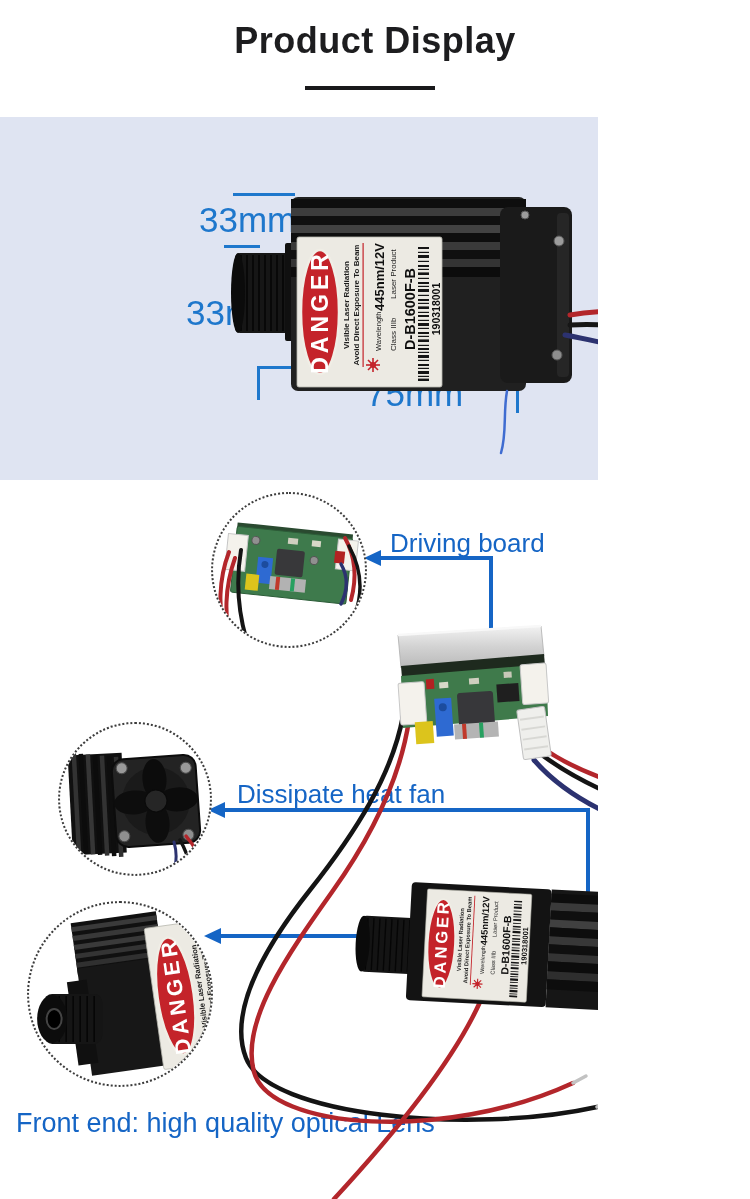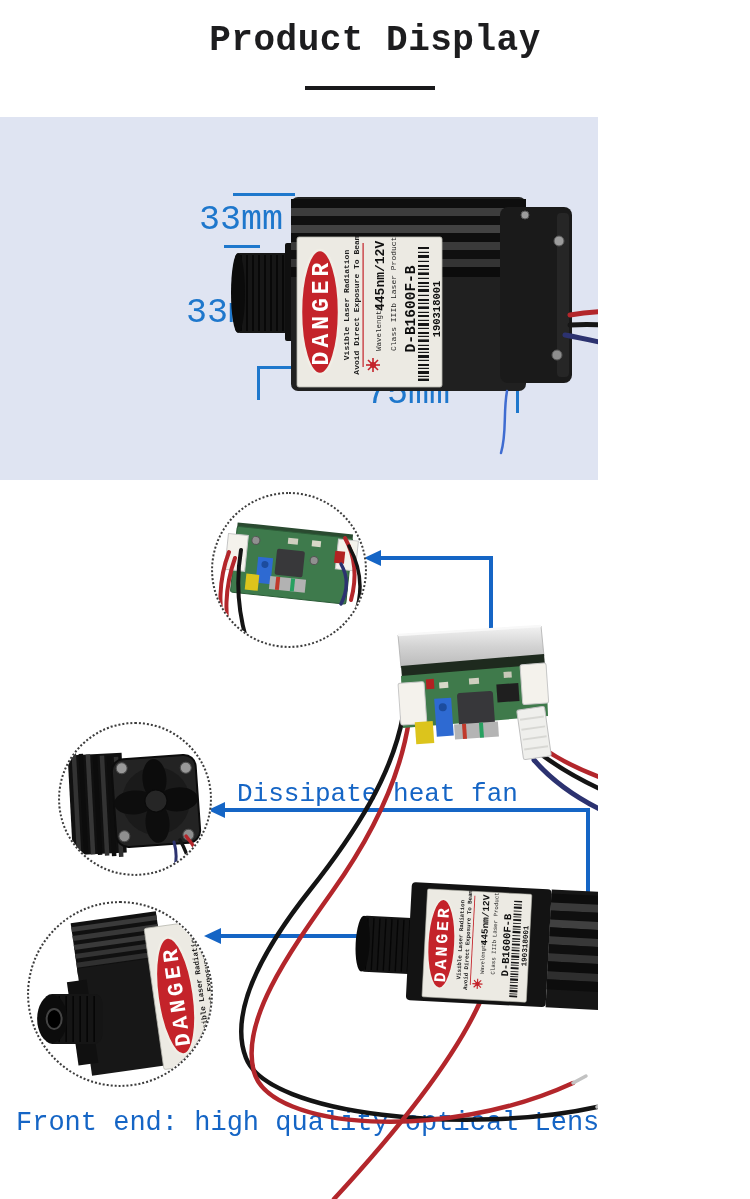--- a/index.html
+++ b/index.html
@@ -1,17 +1,17 @@
 <!DOCTYPE html>
 <html><head>
 <meta charset="utf-8">
 <style>
   html,body{margin:0;padding:0;background:#fff;}
   .stage{position:relative;width:598px;height:1199px;background:#ffffff;overflow:hidden;
-         font-family:Liberation Mono, monospace;border-radius:19px;}
+         font-family:Liberation Sans, sans-serif;border-radius:19px;}
   .abs{position:absolute;}
   .hero{left:0;top:117px;width:750px;height:363px;background:#dfe4f2;z-index:1;}
   .page-title{left:0;top:20px;width:750px;text-align:center;font-size:36px;font-weight:bold;
               color:#1d1d1f;letter-spacing:0.5px;z-index:2;}
   .title-underline{left:305px;top:86px;width:130px;height:4px;background:#19191b;z-index:2;}
   .dim-text{color:#1e77cc;font-size:35px;z-index:6;}
   .dim-line{background:#1e77cc;z-index:6;}
   .anno-text{color:#1565c5;font-size:26px;z-index:6;white-space:nowrap;}
   .hline{height:4px;background:#1565c5;z-index:5;}
   .vline{width:4px;background:#1565c5;z-index:5;}
@@ -147,20 +147,21 @@
     <use href="#laserLabel" transform="translate(112,202) rotate(-90)"></use>
 
     <g fill="none" stroke-linecap="round">
       <path d="M385,130 C450,118 505,140 565,148" stroke="#b3262b" stroke-width="5"></path>
       <path d="M385,140 C455,136 510,158 565,168" stroke="#161616" stroke-width="5"></path>
       <path d="M380,150 C445,162 505,180 565,192" stroke="#2c3270" stroke-width="5"></path>
       <path d="M322,206 C318,228 322,248 316,268" stroke="#3f6cd1" stroke-width="2.5"></path>
     </g>
   </svg>
 
+  <div class="abs anno-text" style="left:390px;top:528px;">Driving board</div>
   <div class="abs arrow-left" style="left:364px;top:550px;"></div>
   <div class="abs hline" style="left:380px;top:556px;width:112px;"></div>
   <div class="abs vline" style="left:489px;top:556px;height:76px;"></div>
 
   <div class="abs anno-text" style="left:237px;top:779px;">Dissipate heat fan</div>
   <div class="abs arrow-left" style="left:208px;top:802px;"></div>
   <div class="abs hline" style="left:224px;top:808px;width:366px;"></div>
   <div class="abs vline" style="left:586px;top:808px;height:92px;"></div>
 
   <div class="abs arrow-left" style="left:204px;top:928px;"></div>

